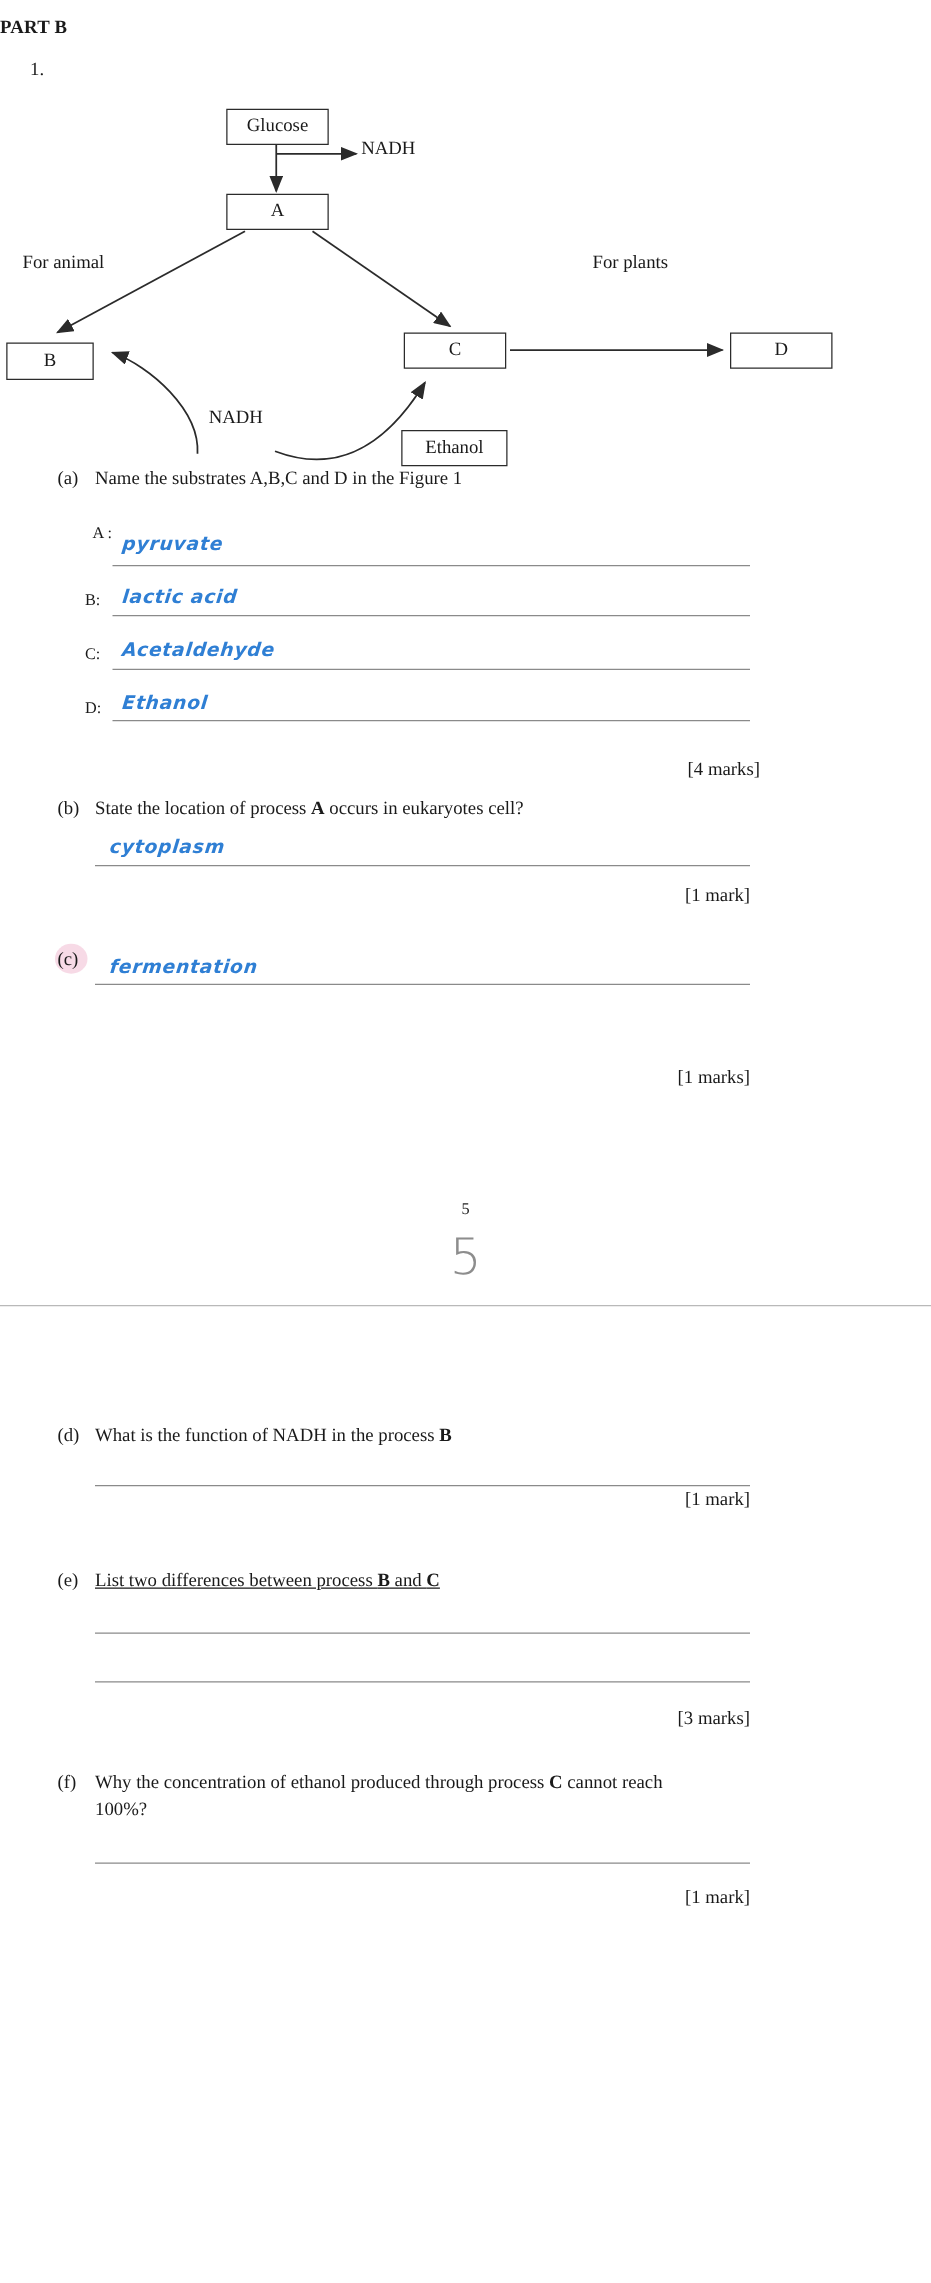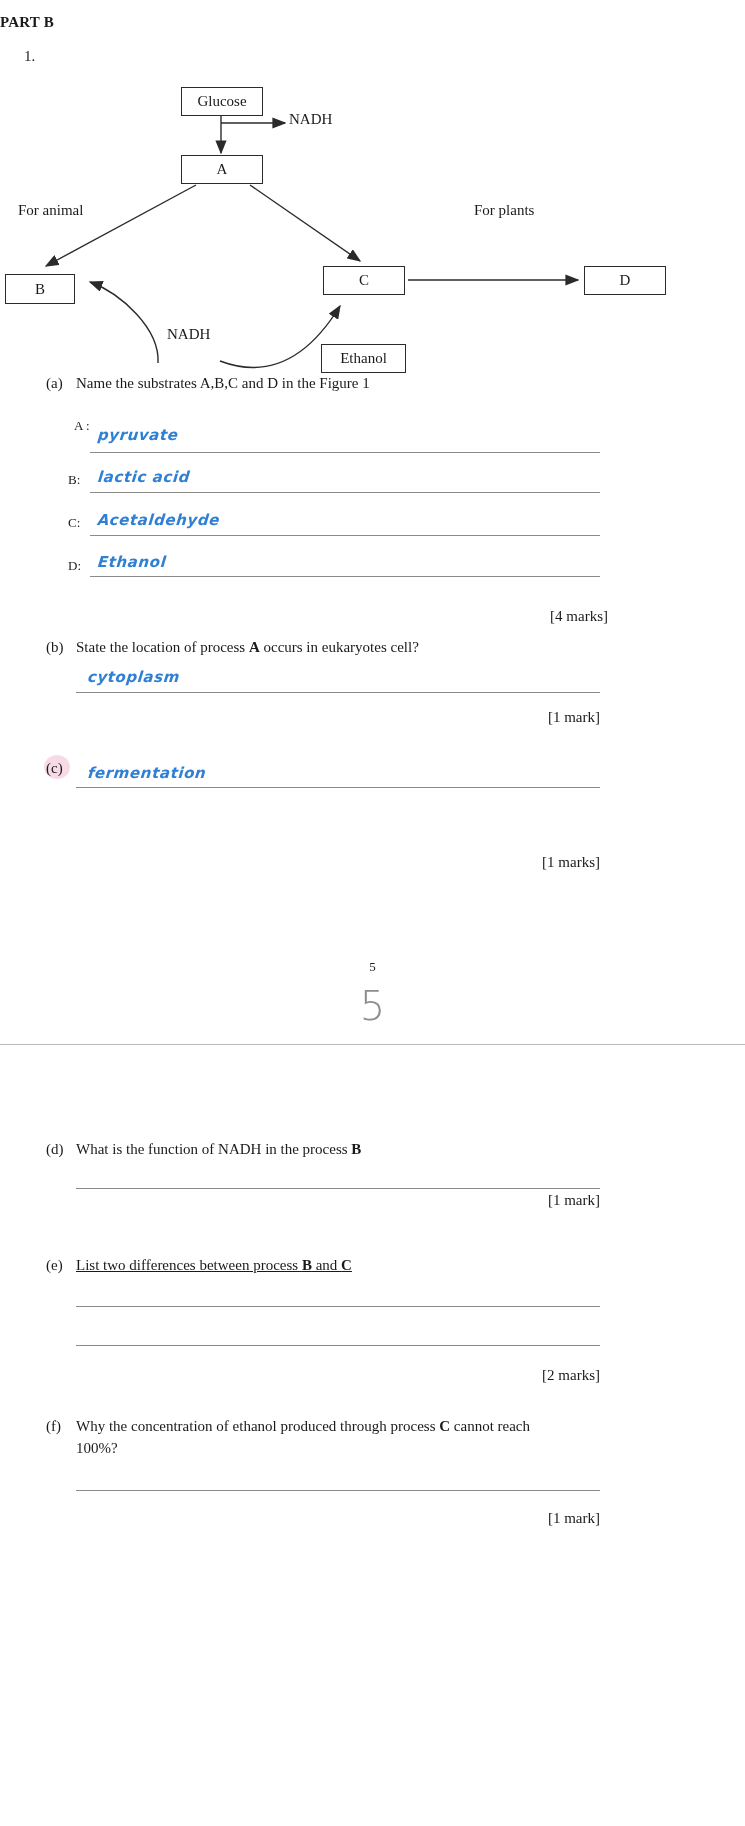--- a/index.html
+++ b/index.html
@@ -241,21 +241,21 @@
   </div>
   <div class="answer-line" style="left:76px; top:1188px; width:524px;"></div>
   <div class="marks" style="left:400px; top:1192px; width:200px;">[1 mark]</div>
 
   <div class="sub" style="left:46px; top:1257px;">(e)</div>
   <div class="sub" style="left:76px; top:1257px;text-decoration:underline;">
     <span>List two differences between process </span><span class="bold">B</span><span> and </span><span class="bold">C</span>
   </div>
   <div class="answer-line" style="left:76px; top:1306px; width:524px;"></div>
   <div class="answer-line" style="left:76px; top:1345px; width:524px;"></div>
-  <div class="marks" style="left:400px; top:1367px; width:200px;">[2 marks]</div>
+  <div class="marks" style="left:400px; top:1367px; width:200px;">[3 marks]</div>
 
   <div class="sub" style="left:46px; top:1418px;">(f)</div>
   <div class="sub" style="left:76px; top:1418px;">
     <span>Why the concentration of ethanol produced through process </span><span class="bold">C</span><span> cannot reach</span>
   </div>
   <div class="sub" style="left:76px; top:1440px;">100%?</div>
   <div class="answer-line" style="left:76px; top:1490px; width:524px;"></div>
   <div class="marks" style="left:400px; top:1510px; width:200px;">[1 mark]</div>
 
 </div>

